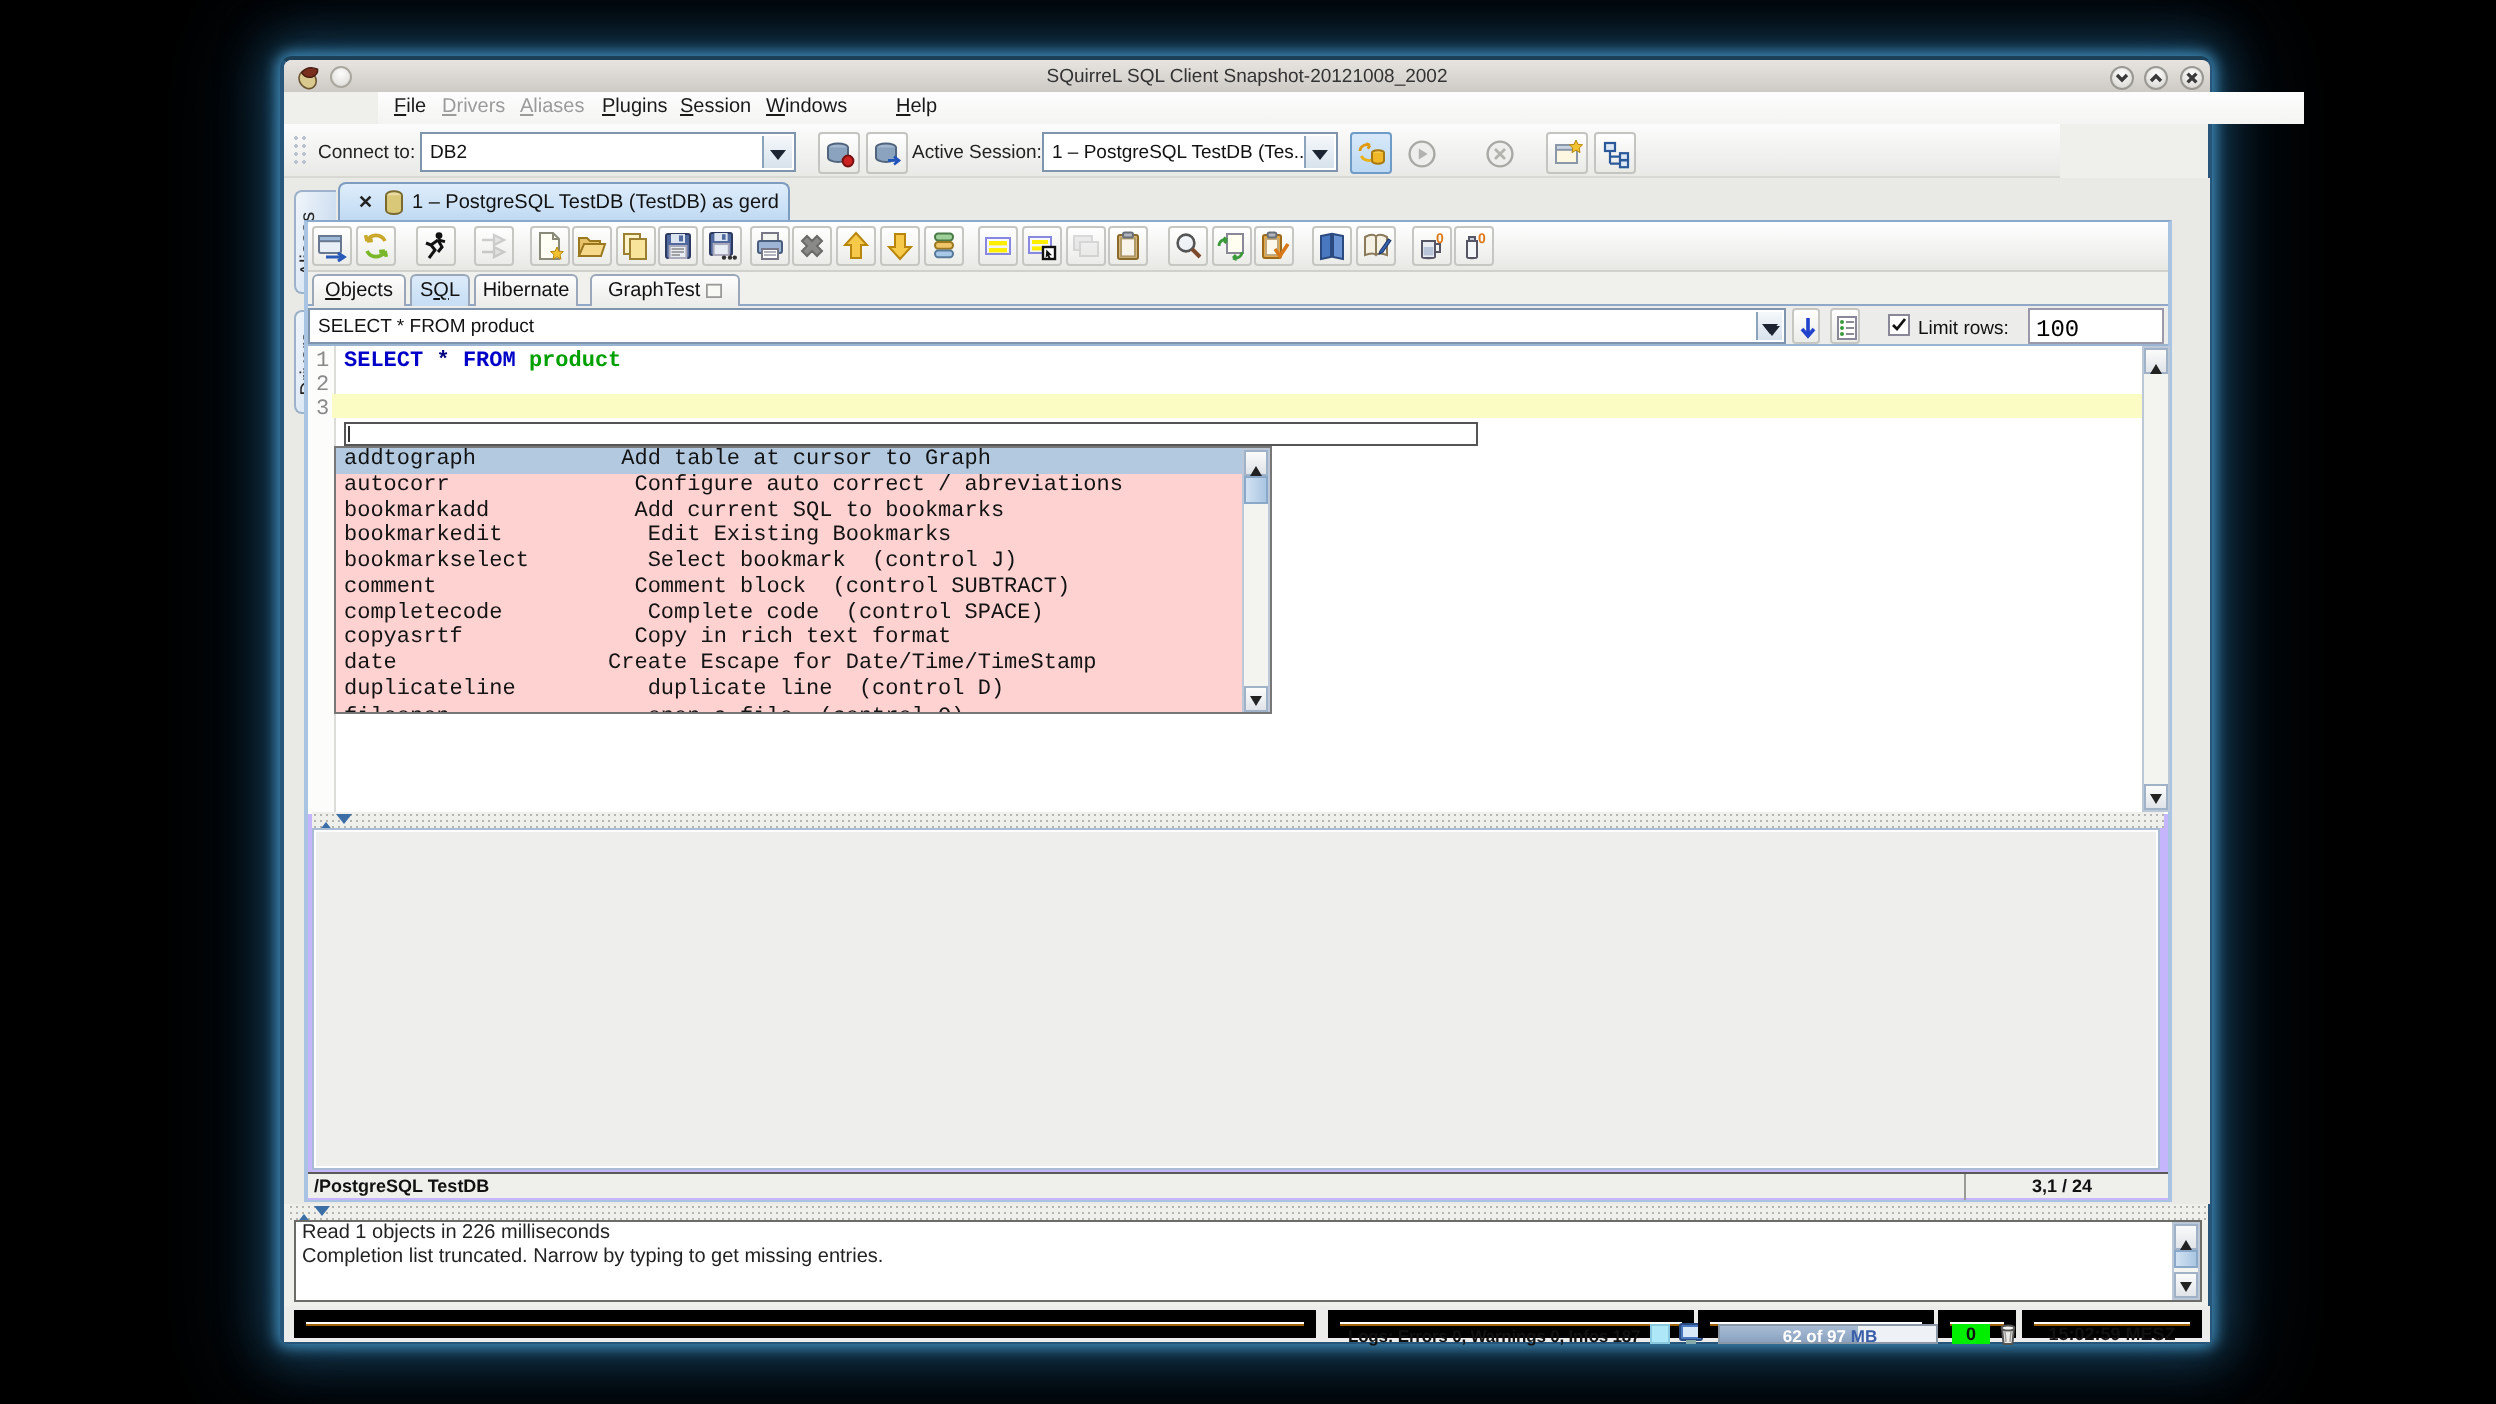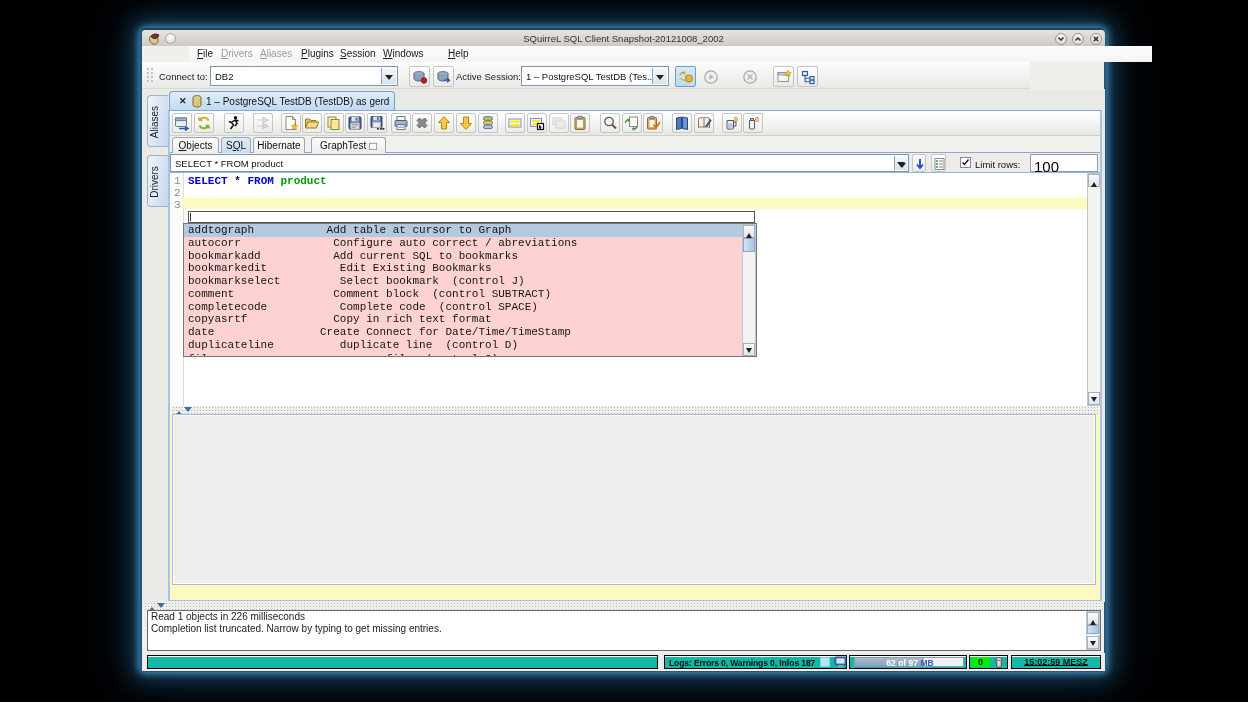--- a/index.html
+++ b/index.html
@@ -23,53 +23,53 @@
 .carrow{position:absolute;right:1px;top:1px;bottom:1px;width:15px;background:linear-gradient(#f5f8fb,#d7e2ec);border-left:1px solid #8ba3bb;}
 .carrow:after{content:"";position:absolute;left:3px;top:7px;border:4px solid transparent;border-top:5px solid #1b2430;}
 .tbtn{position:absolute;top:4px;width:21px;height:21px;background:linear-gradient(#ffffff,#e9e9e6);border:1px solid #c4c4c0;border-radius:2px;}
 .tbtn svg{position:absolute;left:2px;top:2px;}
 .tbtn.hl{background:linear-gradient(#d8e9fa,#bcd8f2);border:1px solid #6f9cc6;}
 .tbtn.flat{border-color:transparent;background:none;}
 #desk{position:absolute;left:0;top:59px;width:963px;height:513px;background:#e9e9e6;}
 .vtab{position:absolute;left:5px;width:21px;background:linear-gradient(100deg,#f0f5fa,#c3d7ee);border:1px solid #9db2ca;border-right:none;border-radius:4px 0 0 4px;}
 .vtab div{position:absolute;left:-25px;top:21px;width:70px;height:20px;transform:rotate(-90deg);text-align:center;font-size:10px;color:#222;}
 #stab{position:absolute;left:27px;top:2px;width:226px;height:20px;background:linear-gradient(#dfedfb,#bed9f2);border:1px solid #7e9cc0;border-bottom:none;border-radius:4px 4px 0 0;font-size:10px;color:#111;}
-#sframe{position:absolute;left:26px;top:21px;width:934px;height:491px;background:#fef9c3;border:2px solid #a9c3e2;border-top:1px solid #88a8cc;border-bottom:1px solid #a9c3e2;}
+#sframe{position:absolute;left:10px;top:21px;width:934px;height:491px;background:#c4b5fd;border:2px solid #a9c3e2;border-top:1px solid #88a8cc;border-bottom:1px solid #a9c3e2;}
 #stool{position:absolute;left:0;top:0;width:930px;height:25px;background:linear-gradient(#ffffff,#e8e8e5);border-bottom:1px solid #d0d0cc;}
 .sbtn{position:absolute;top:2px;width:20px;height:20px;background:linear-gradient(#ffffff,#ebebe8);border:1px solid #c6c6c2;border-radius:2px;}
 .sbtn svg{position:absolute;left:1px;top:1px;}
 .sbtn.dis svg{opacity:.45;filter:grayscale(1);}
 #sqltabs{position:absolute;left:0;top:25px;width:930px;height:17px;background:#f0f0ed;font-size:10px;color:#111;}
 .qtab{position:absolute;top:1px;height:16px;background:linear-gradient(#fdfdfd,#ececea);border:1px solid #9aa7b8;border-bottom:none;border-radius:3px 3px 0 0;text-align:center;padding-top:2px;}
 .qtab.sel{background:linear-gradient(#dcebfa,#c6ddf4);}
 #sqltabs .base{position:absolute;left:0;top:16px;width:930px;height:1px;background:#8fa8c8;}
 #crow{position:absolute;left:0;top:42px;width:930px;height:20px;background:#ececea;border-bottom:1px solid #9ab4d2;font-size:9.5px;}
 #editor{position:absolute;left:0;top:62px;width:930px;height:234px;background:#fff;font-family:"Liberation Mono",monospace;font-size:11px;}
 #gutter{position:absolute;left:0;top:0;width:14px;height:234px;background:#fcfcfa;border-right:1px solid #dcdcd8;color:#8a8a8a;text-align:left;padding:2px 0 0 4px;line-height:12px;}
 #yline{position:absolute;left:12px;top:24px;width:905px;height:12px;background:#fbfbc4;}
 #code1{position:absolute;left:18px;top:2px;font-weight:bold;white-space:pre;line-height:12px;}
 #fbox{position:absolute;left:18px;top:38px;width:567px;height:12px;background:#fff;border:1px solid #555;}
 #fbox:after{content:"";position:absolute;left:1px;top:1px;width:1px;height:8px;background:#333;}
-#popup{position:absolute;left:13px;top:50px;width:574px;height:134px;background:#ffd2d2;border:1px solid #777;overflow:hidden;}
+#popup{position:absolute;left:13px;top:50px;width:469px;height:134px;background:#ffd2d2;border:1px solid #777;overflow:hidden;}
 .prow{position:absolute;left:0px;width:558px;height:13px;white-space:pre;line-height:13px;color:#131313;padding-left:4px;}
 .prow.sel{background:#b2c9e0;}
 .vsb{position:absolute;width:14px;background:#f3f3f0;border:1px solid #bcc8d8;}
 .sbb{position:absolute;left:0px;width:12px;height:13px;background:linear-gradient(#fbfbfb,#e0e4e8);border:1px solid #9fb2c8;}
 .tri-u{position:absolute;left:2px;top:4px;border:3px solid transparent;border-bottom:5px solid #222;}
 .tri-d{position:absolute;left:2px;top:4px;border:3px solid transparent;border-top:5px solid #222;}
 .thumb{position:absolute;left:0px;width:12px;background:linear-gradient(90deg,#d2e2f2,#aac6e2);border:1px solid #8aa8c8;}
 .divider{position:absolute;background-image:radial-gradient(#b4b4b0 30%,transparent 32%);background-size:3px 3px;background-color:#efefec;}
 .darr-u{position:absolute;top:1px;border:4px solid transparent;border-bottom:5px solid #3a6ea5;}
 .darr-d{position:absolute;top:1px;border:4px solid transparent;border-top:5px solid #3a6ea5;}
 #results{position:absolute;left:2px;top:303px;width:924px;height:171px;background:#eeeeec;border:1px solid #a8bcd6;box-shadow:0 0 0 1px #fff inset;}
 #sstatus{position:absolute;left:0;top:475px;width:930px;height:13px;background:#efefec;border-top:1px solid #5a5a58;font-size:9px;font-weight:bold;color:#111;}
 #log{position:absolute;left:5px;top:580px;width:954px;height:41px;background:#fff;border:1px solid #6b6b68;font-size:10px;color:#222;}
 .lline{position:absolute;left:3px;white-space:nowrap;}
 #mstatus{position:absolute;left:0;top:623px;width:963px;height:18px;background:#ececea;font-size:9px;font-weight:bold;color:#111;}
-.mfield{position:absolute;top:2px;height:14px;border:1px solid #000000;background:#14b8a6;box-shadow:0 1px 0 #fff inset;text-decoration:underline;}
+.mfield{position:absolute;top:2px;height:14px;border:6px solid #000000;background:#a16207;box-shadow:0 1px 0 #fff inset;}
 </style></head>
 <body>
 <div id="win">
   <div id="tbar">
     <svg class="abs" style="left:6px;top:2px" width="13" height="13" viewBox="0 0 13 13">
         <ellipse cx="5.8" cy="7.8" rx="4" ry="4.8" transform="rotate(-38 5.8 7.8)" fill="#d9c98e" stroke="#6b5530" stroke-width="0.8"></ellipse>
         <path d="M2.8 4.2 Q6 0.5 10.8 2.6 Q11.2 5.2 8 6.6 Q4.4 7.2 2.8 4.2Z" fill="#7a2f1e" stroke="#471c11" stroke-width="0.7"></path>
       </svg>
     <div id="shadebtn"></div>
     <div id="title">SQuirreL SQL Client Snapshot-20121008_2002</div>
@@ -377,37 +377,37 @@
               <circle cx="4" cy="5" r="1" fill="#3a9a3a"></circle>
               <circle cx="4" cy="8" r="1" fill="#3a9a3a"></circle>
               <circle cx="4" cy="11" r="1" fill="#3a9a3a"></circle>
               <path d="M6 5 H10 M6 8 H10 M6 11 H10" stroke="#667" stroke-width="0.8"></path>
             </svg>
           </div>
         <div style="position:absolute;left:790px;top:4px;width:11px;height:11px;background:#fff;border:1px solid #889;"><svg width="9" height="9" viewBox="0 0 9 9">
               <path d="M1.5 4.5 L3.5 6.5 L7.5 1.5" stroke="#111" stroke-width="1.4" fill="none"></path>
             </svg></div>
         <span style="position:absolute;left:805px;top:6px;color:#111">Limit rows:</span>
-        <div style="position:absolute;left:860px;top:1px;width:68px;height:18px;background:#fff;border:1px solid #99a;font-size:15px;padding:3px 0 0 3px;">100</div>
+        <div style="position:absolute;left:860px;top:1px;width:68px;height:18px;background:#fff;border:1px solid #99a;font-size:12px;padding:3px 0 0 3px;font-family:Liberation Mono, monospace;">100</div>
       </div>
       <div id="editor">
         <div id="gutter">1<br>2<br>3</div>
         <div id="yline"></div>
         <div id="code1"><span style="color:#0000c8">SELECT</span> <span style="color:#000080">*</span> <span style="color:#0000c8">FROM</span> <span style="color:#00a000">product</span></div>
         <div id="fbox"></div>
         <div id="popup">
           <div class="prow sel" style="top:0px">addtograph           Add table at cursor to Graph</div>
           <div class="prow" style="top:13px">autocorr              Configure auto correct / abreviations</div>
           <div class="prow" style="top:26px">bookmarkadd           Add current SQL to bookmarks</div>
           <div class="prow" style="top:38px">bookmarkedit           Edit Existing Bookmarks</div>
           <div class="prow" style="top:51px">bookmarkselect         Select bookmark  (control J)</div>
           <div class="prow" style="top:77px">completecode           Complete code  (control SPACE)</div>
           <div class="prow" style="top:64px">comment               Comment block  (control SUBTRACT)</div>
           <div class="prow" style="top:89px">copyasrtf             Copy in rich text format</div>
-          <div class="prow" style="top:102px">date                Create Connect for Date/Time/TimeStamp</div>
+          <div class="prow" style="top:102px">date                Create Escape for Date/Time/TimeStamp</div>
           <div class="prow" style="top:115px">duplicateline          duplicate line  (control D)</div>
           <div class="prow" style="top:129px">fileopen               open a file  (control O)</div>
           <div class="vsb" style="right:0;top:0;height:133px">
             <div class="sbb" style="top:0">
                 <div class="tri-u"></div>
               </div>
             <div class="thumb" style="top:13px;height:14px"></div>
             <div class="sbb" style="bottom:0">
                 <div class="tri-d"></div>
               </div>
@@ -420,20 +420,25 @@
           <div class="sbb" style="bottom:0">
               <div class="tri-d"></div>
             </div>
         </div>
       </div>
       <div class="divider" style="left:2px;top:295px;width:926px;height:8px">
           <div class="darr-u" style="left:3px"></div>
           <div class="darr-d" style="left:12px"></div>
         </div>
       <div id="results"></div>
+      <div id="sstatus">
+        <span style="position:absolute;left:3px;top:1px">/PostgreSQL TestDB</span>
+        <div style="position:absolute;left:828px;top:0;width:1px;height:13px;background:#9a9a96"></div>
+        <span style="position:absolute;left:862px;top:1px">3,1 / 24</span>
+      </div>
     </div>
   </div>
   <div class="divider" style="left:2px;top:572px;width:959px;height:8px">
       <div class="darr-u" style="left:4px"></div>
       <div class="darr-d" style="left:13px"></div>
     </div>
   <div id="log">
     <div class="lline" style="top:0px">Read 1 objects in 226 milliseconds</div>
     <div class="lline" style="top:12px">Completion list truncated. Narrow by typing to get missing entries.</div>
     <div class="vsb" style="left:938px;top:0px;height:39px">

